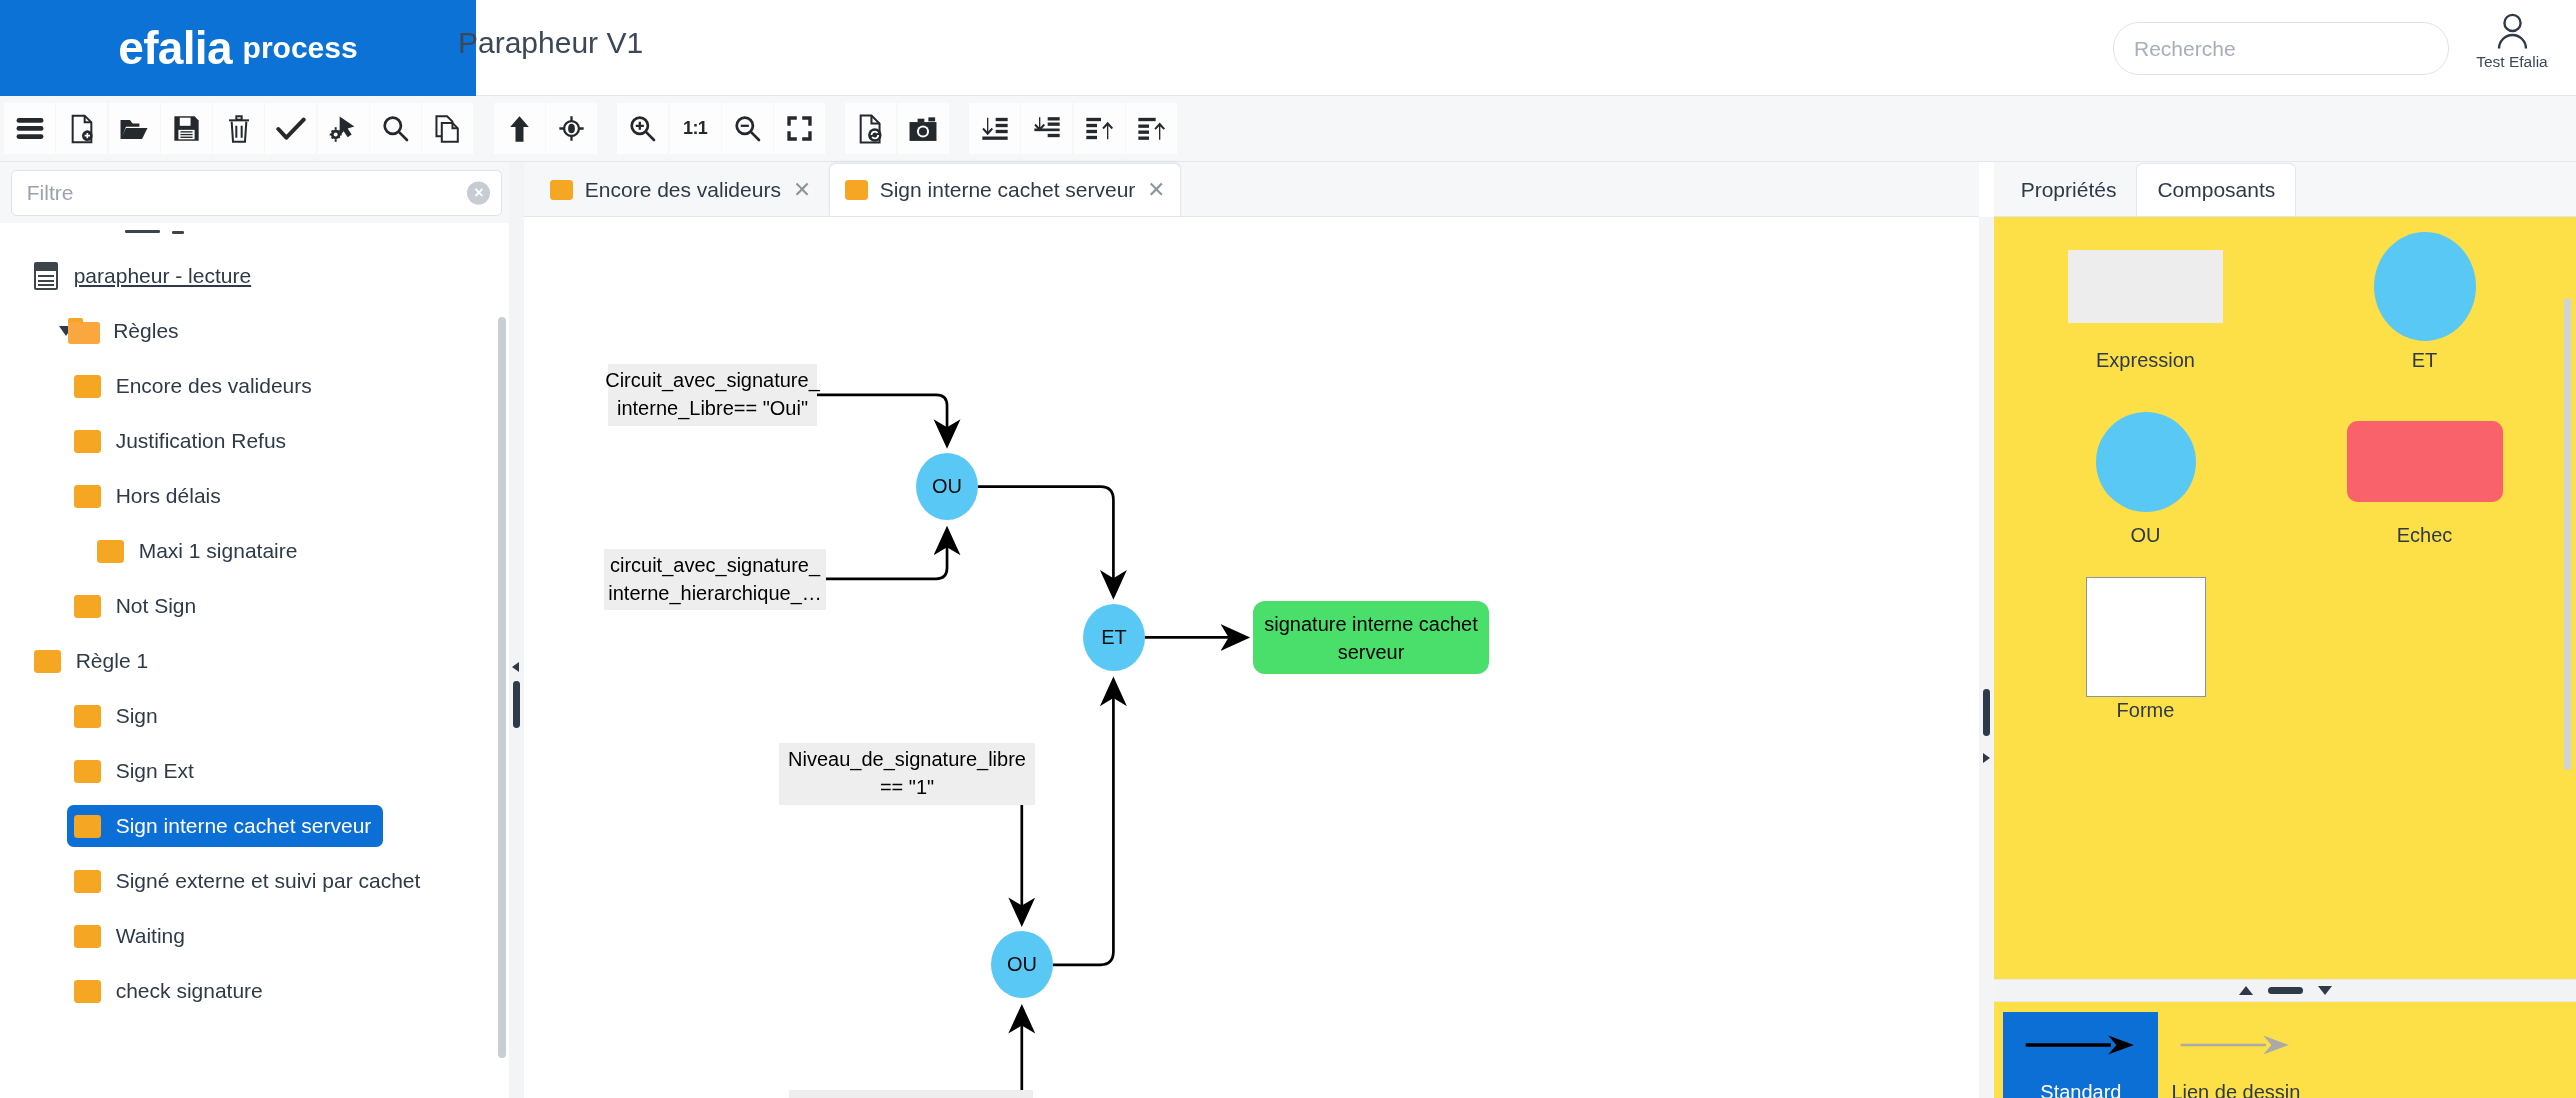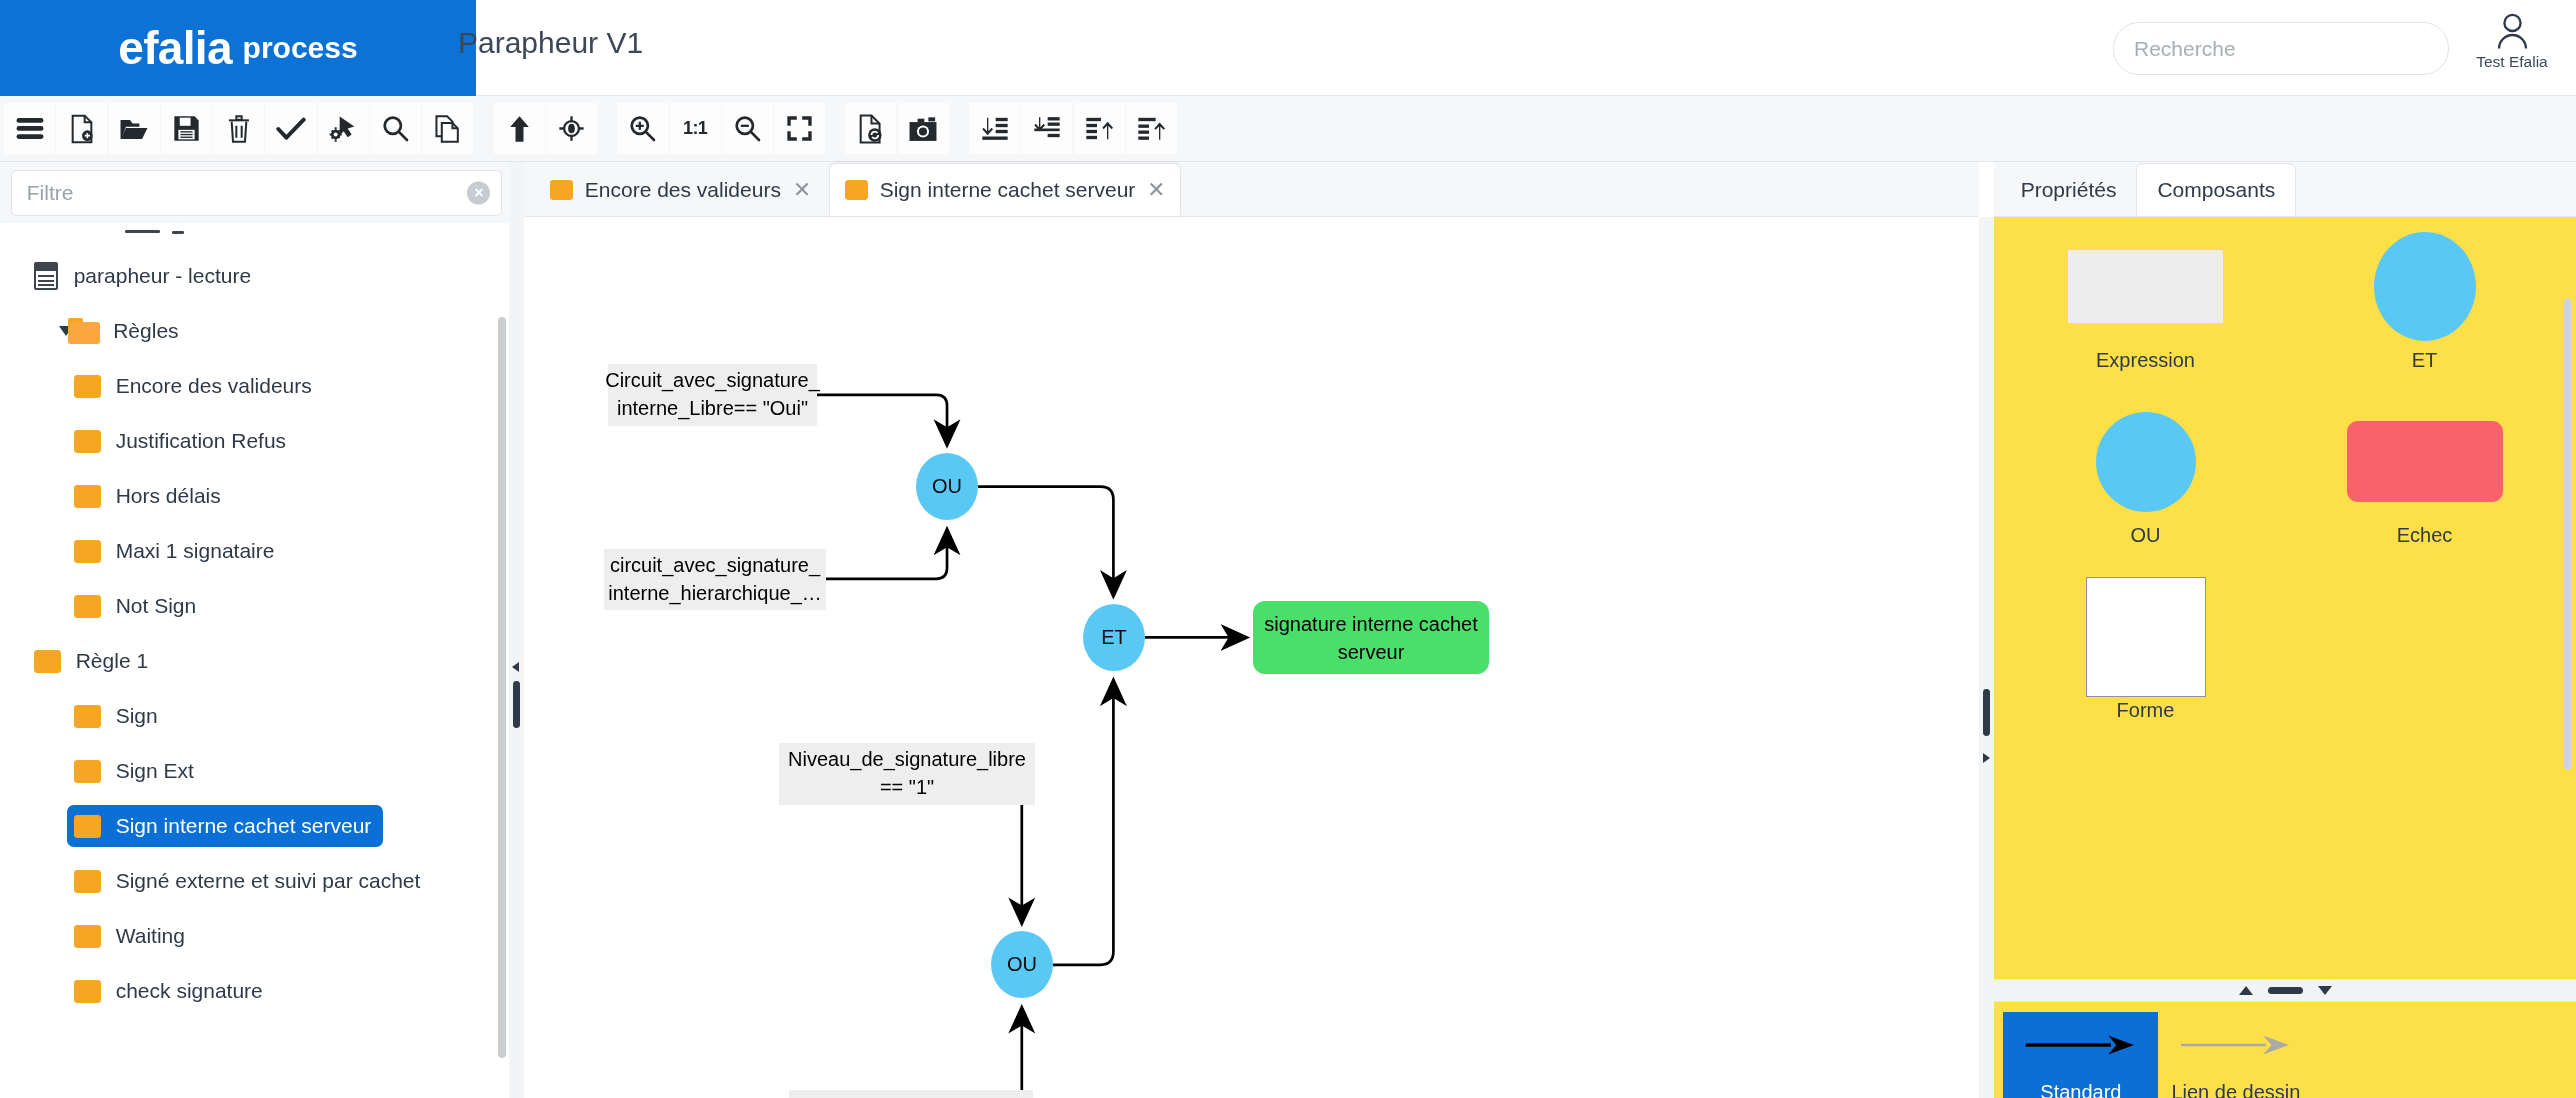--- a/index.html
+++ b/index.html
@@ -597,21 +597,21 @@
     <div class="filter-box">
       <input class="filter-input" type="text" placeholder="Filtre" style="">
       <div class="filter-clear">×</div>
     </div>
   </div>
 
   <div class="tree">
     <div class="tree-partial"></div>
     <div class="tree-partial2"></div>
 
-    <div class="tree-row" style="margin-top:23px;">
+    <div class="tree-row" style="margin-top:23px;text-decoration:underline;">
       <div class="pill">
         <span class="doc-icon">
             <i></i>
             <i></i>
             <i></i>
           </span>
         <span class="tree-label">parapheur - lecture</span>
       </div>
     </div>
 
@@ -634,21 +634,21 @@
           <span class="sq"></span>
       <span class="tree-label">Justification Refus</span>
         </div>
     </div>
     <div class="tree-row" style="padding-left:67px;">
       <div class="pill">
           <span class="sq"></span>
       <span class="tree-label">Hors délais</span>
         </div>
     </div>
-    <div class="tree-row" style="padding-left:67px;">
+    <div class="tree-row" style="padding-left:67px;margin-left:23px;">
       <div class="pill">
           <span class="sq"></span>
       <span class="tree-label">Maxi 1 signataire</span>
         </div>
     </div>
     <div class="tree-row" style="padding-left:67px;">
       <div class="pill">
           <span class="sq"></span>
       <span class="tree-label">Not Sign</span>
         </div>

